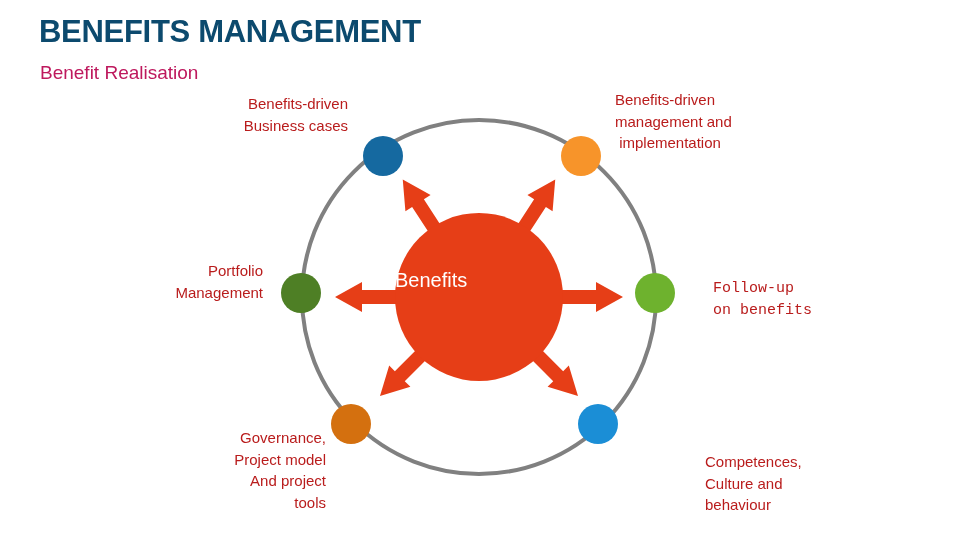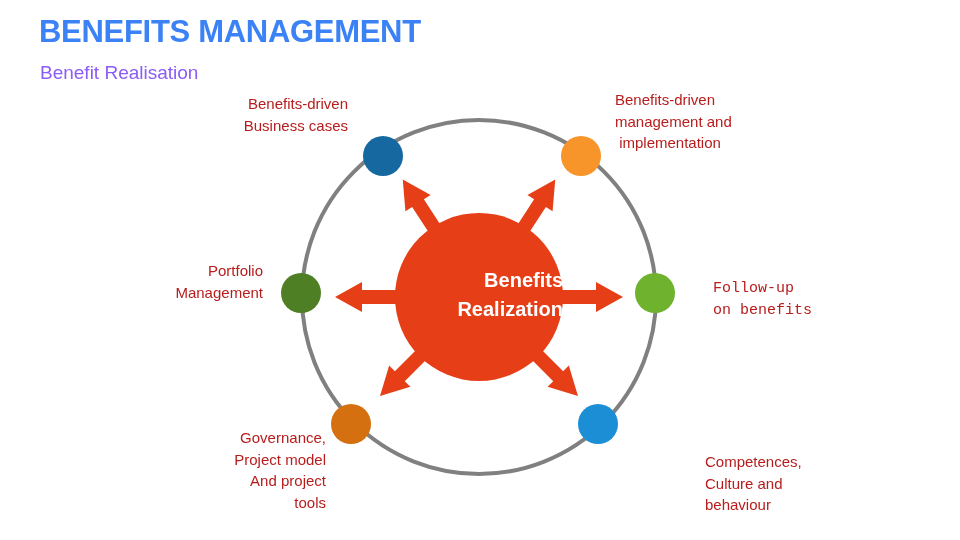--- a/index.html
+++ b/index.html
@@ -3,31 +3,31 @@
   <meta charset="utf-8">
   <style>
     html, body { margin: 0; padding: 0; }
     body {
       width: 960px; height: 540px; overflow: hidden;
       background: #ffffff; position: relative;
       font-family: "Liberation Sans", "DejaVu Sans", sans-serif;
     }
     .title {
       position: absolute; left: 39px; top: 14px;
-      font-size: 31px; font-weight: bold; color: #3b82f6;
+      font-size: 31px; font-weight: bold; color: #0c4a6e;
       letter-spacing: -0.3px;
     }
     .subtitle {
       position: absolute; left: 40px; top: 62px;
-      font-size: 19px; color: #8b5cf6;
+      font-size: 19px; color: #be185d;
     }
     svg.diagram { position: absolute; left: 0; top: 0; }
     .center-label {
       position: absolute; left: 395px; top: 266px; width: 168px;
-      text-align: right; color: #ffffff; font-weight: bold;
+      text-align: left; color: #ffffff; font-weight: normal;
       font-size: 20px; line-height: 29px;
     }
     .label {
       position: absolute; font-size: 15px; line-height: 21.5px; color: #b91c1c;
       white-space: pre;
     }
     .label.right { text-align: right; }
     .label.left { text-align: left; }
   </style>
 </head>
@@ -68,21 +68,20 @@
   <circle cx="383" cy="156" r="20" fill="#1569A0"></circle>
   <circle cx="581" cy="156" r="20" fill="#F7942A"></circle>
   <circle cx="301" cy="293" r="20" fill="#4E7F25"></circle>
   <circle cx="655" cy="293" r="20" fill="#6EB22E"></circle>
   <circle cx="351" cy="424" r="20" fill="#D4700F"></circle>
   <circle cx="598" cy="424" r="20" fill="#1B8ED6"></circle>
 </svg>
 
 <div class="center-label">
   <div>Benefits</div>
-  <div>Realization</div>
 </div>
 
 <div class="label right" style="left:206px; top:93px; width:142px;">Benefits-driven
   Business cases</div>
 <div class="label left" style="left:615px; top:89px; width:160px;">Benefits-driven
 management and
  implementation</div>
 <div class="label right" style="left:140px; top:260px; width:123px;">Portfolio
 Management</div>
 <div class="label left" style="left:713px; top:278px; width:120px;font-family:Liberation Mono, monospace;">Follow-up

